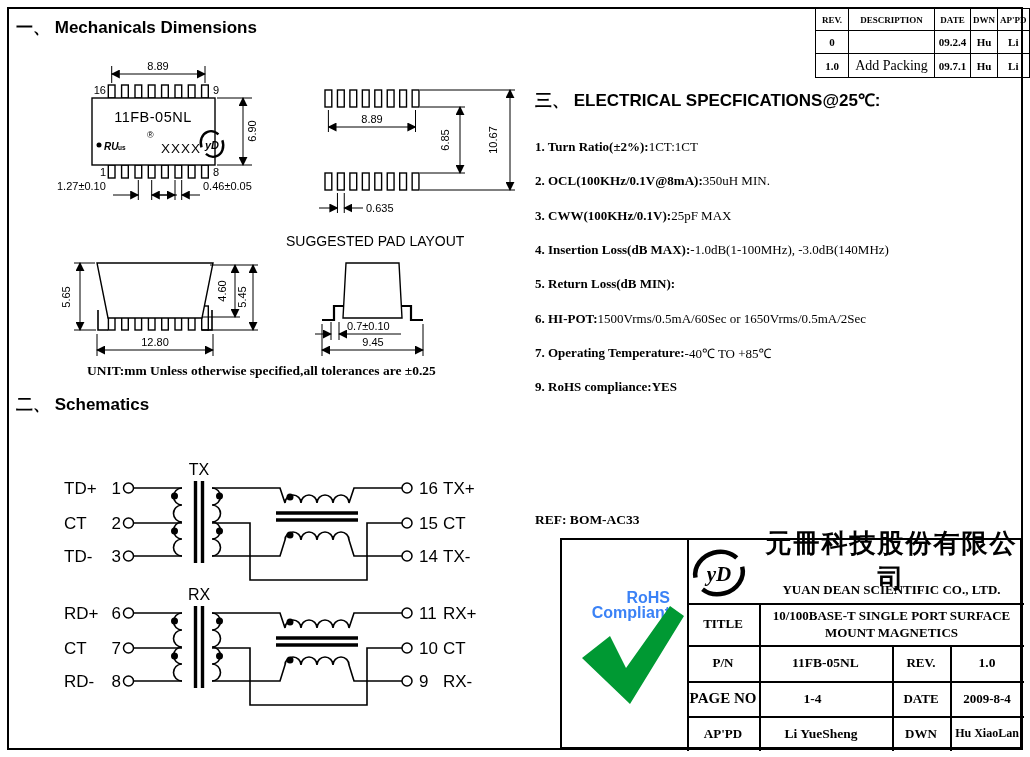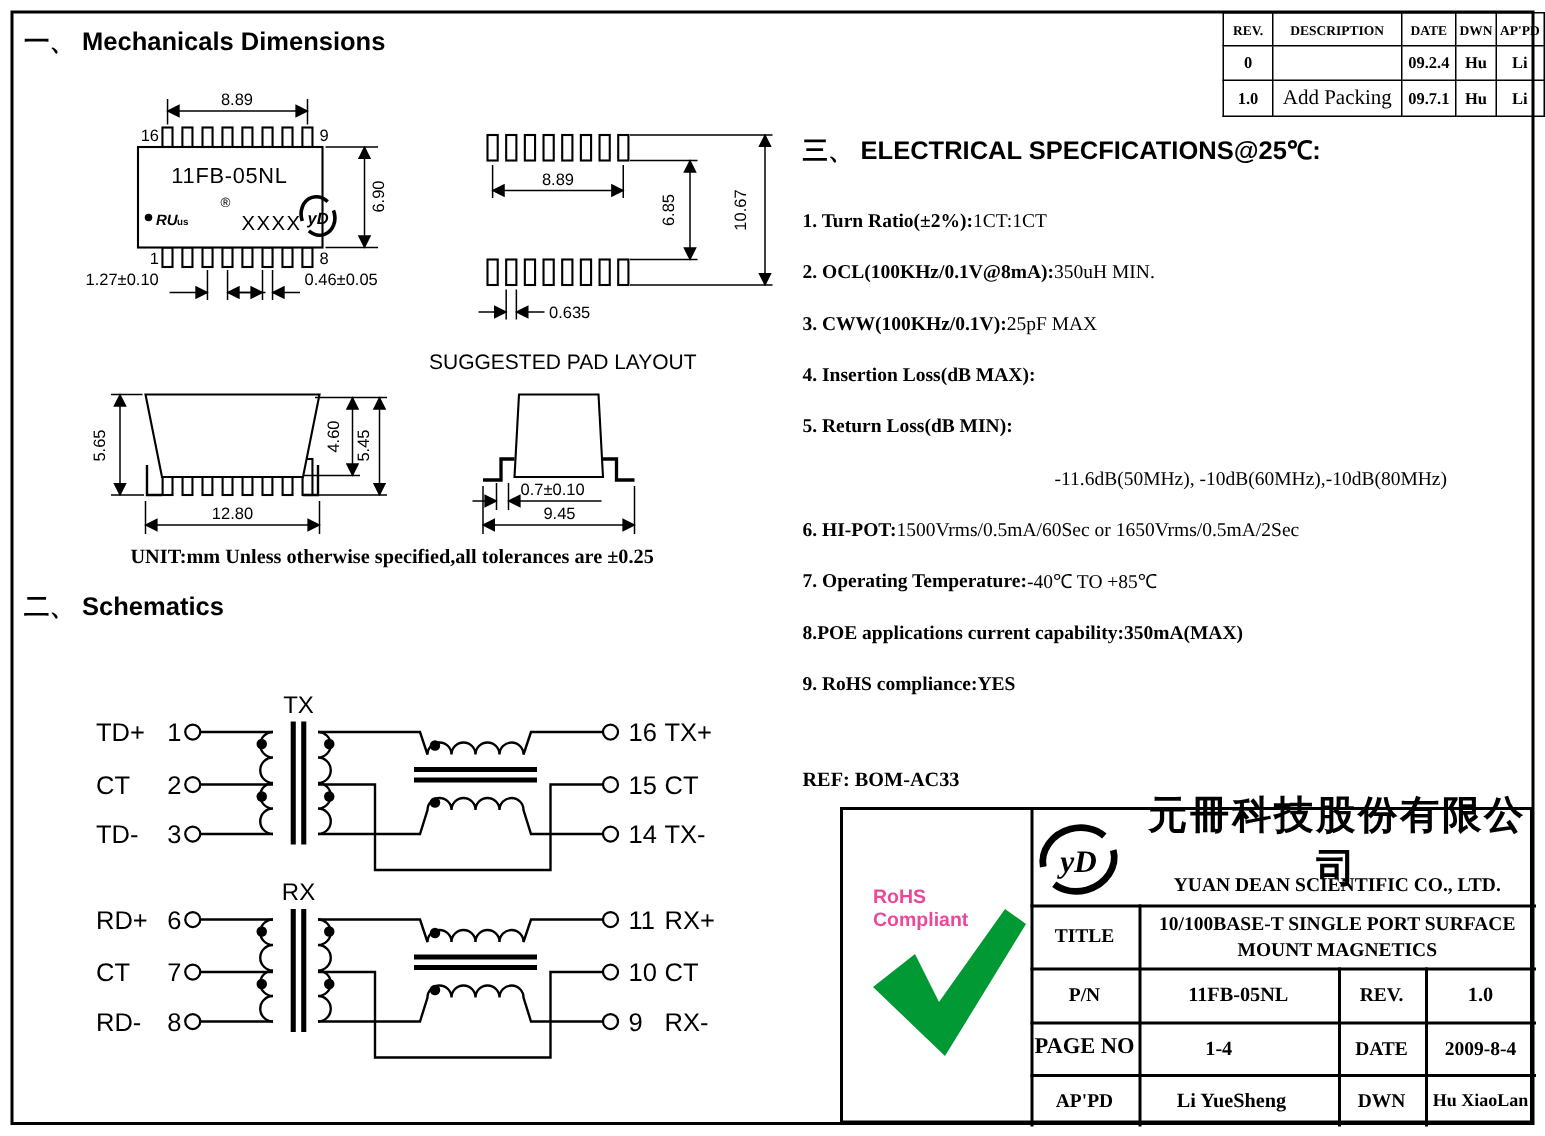--- a/index.html
+++ b/index.html
@@ -45,23 +45,23 @@
   
   .tblock { position:absolute; left:560px; top:538px; width:462px; height:211px;
             border:2px solid #000; }
   .tblock .gline { position:absolute; background:#000; }
   .tblock .cell { position:absolute; display:flex; align-items:center; justify-content:center;
                   font-family:"Liberation Serif",serif; font-weight:bold; text-align:center; }
   .company-cn { font-size:26px; font-weight:normal; letter-spacing:2px;
                 font-family:"Liberation Serif",serif; }
   .company-en { font-size:13px; }
   .title-val { flex-direction:column; line-height:17px; font-size:13px; }
-  .rohs-text { position:absolute; left:20px; top:50px; width:88px; text-align:left;
-               font-family:"Liberation Sans",sans-serif; font-weight:bold; font-size:13px;
-               line-height:15px; color:#ec4899; }
+  .rohs-text { position:absolute; left:20px; top:50px; width:88px; text-align:right;
+               font-family:"Liberation Sans",sans-serif; font-weight:bold; font-size:16px;
+               line-height:15px; color:#3b82f6; }
 </style>
 </head>
 <body>
 
 <div class="page-frame"></div>
 
 <svg width="0" height="0" style="position:absolute">
   <defs>
     <marker id="arr" viewBox="0 0 10 10" refX="9" refY="5" markerWidth="9" markerHeight="9" orient="auto-start-reverse">
       <path d="M0,0 L10,5 L0,10 z" fill="#000"></path>
@@ -343,39 +343,32 @@
   <div class="spec-line">
       <b>2. OCL(100KHz/0.1V@8mA):</b>
       <span> 350uH MIN.</span>
     </div>
   <div class="spec-line">
       <b>3. CWW(100KHz/0.1V):</b>
       <span>25pF MAX</span>
     </div>
   <div class="spec-line">
       <b>4. Insertion Loss(dB MAX):</b>
+      <span> -1.0dB(1-100MHz), -3.0dB(140MHz)</span>
     </div>
   <div class="spec-line">
       <b>5. Return Loss(dB MIN):</b>
-    </div>
-  <div class="spec-line indent">
-      <b></b>
-      <span>-11.6dB(50MHz), -10dB(60MHz),-10dB(80MHz)</span>
     </div>
   <div class="spec-line">
       <b>6. HI-POT:</b>
       <span> 1500Vrms/0.5mA/60Sec or 1650Vrms/0.5mA/2Sec</span>
     </div>
   <div class="spec-line">
       <b>7. Operating Temperature:</b>
       <span>-40℃  TO +85℃</span>
-    </div>
-  <div class="spec-line">
-      <b>8.POE applications current capability:350mA(MAX)</b>
-      <span></span>
     </div>
   <div class="spec-line">
       <b>9. RoHS compliance:YES</b>
       <span></span>
     </div>
 </div>
 
 <div class="ref-note">REF: BOM-AC33</div>
 
 <div class="tblock">

